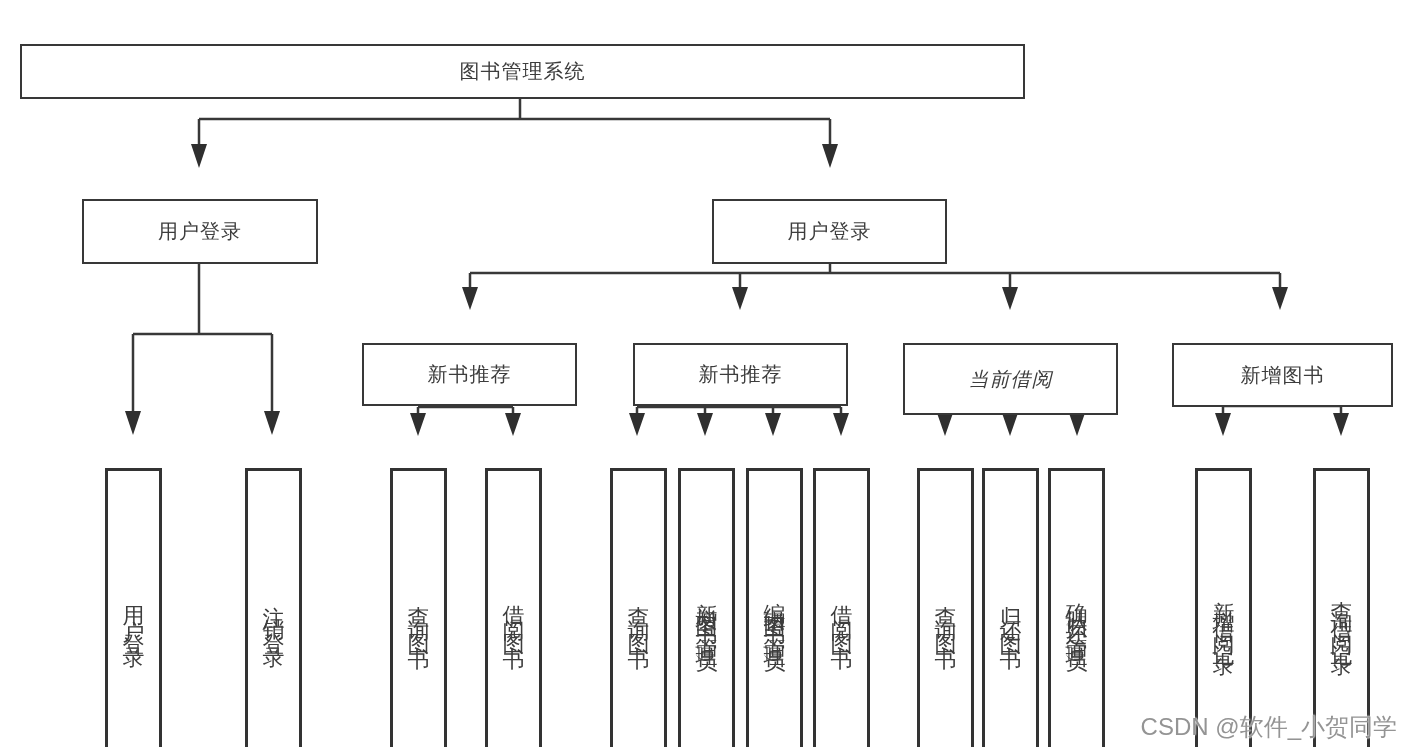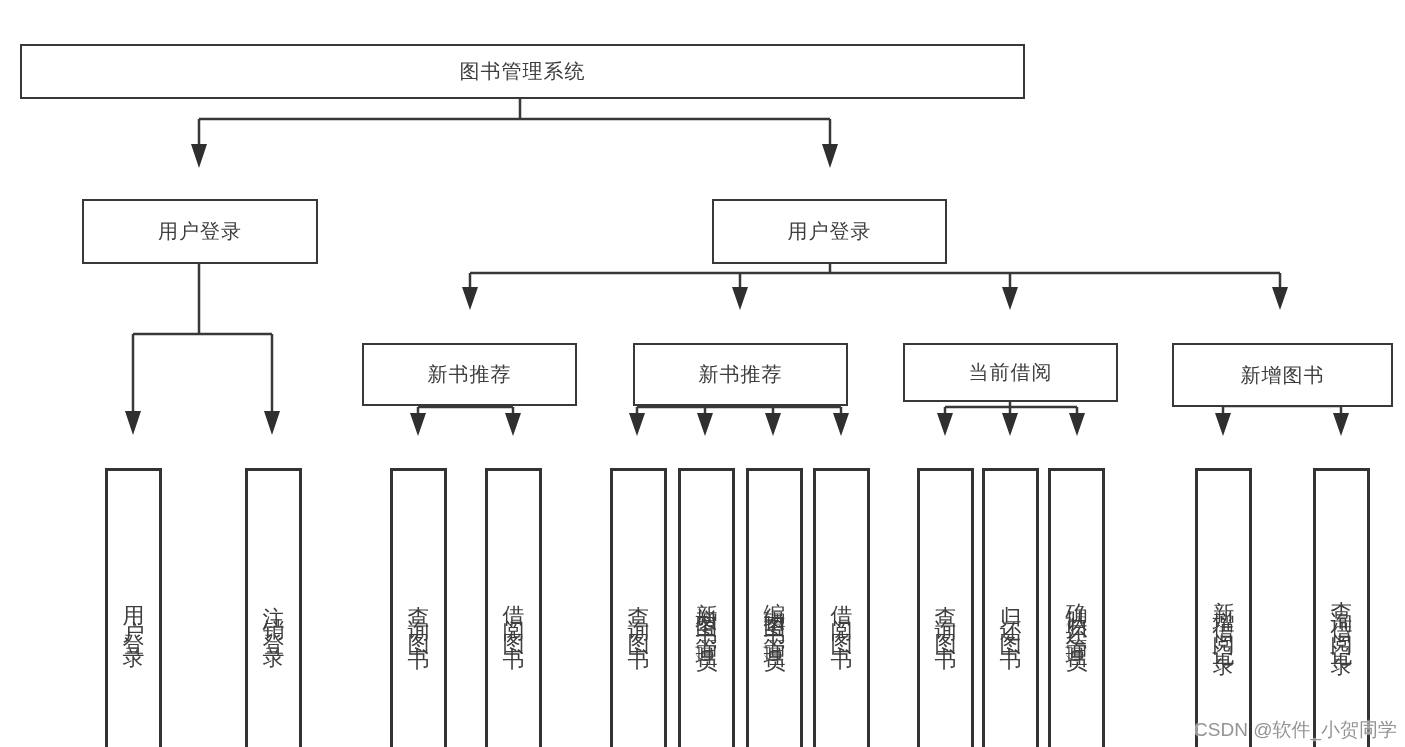--- a/index.html
+++ b/index.html
@@ -46,21 +46,21 @@
     text-orientation: mixed;
     letter-spacing: 14px;
     line-height: 1;
   }
   .box-v.ls6 span { letter-spacing: 11px; }
   .box-v.ls9 span { letter-spacing: 7px; }
   .watermark {
     position: absolute;
     right: 8px;
     bottom: 4px;
-    font-size: 19px;
+    font-size: 24px;
     color: #949494;
     text-shadow: 0 0 2px #ffffff, 0 0 2px #ffffff;
     z-index: 3;
     white-space: nowrap;
   }
 </style>
 </head>
 <body>
 
 <div class="stage">
@@ -108,21 +108,21 @@
   <div class="box box-h" style="left:712px; top:168px; width:235px; height:65px;">
     <span>用户登录</span>
   </div>
 
   <div class="box box-h" style="left:362px; top:312px; width:215px; height:63px;">
     <span>新书推荐</span>
   </div>
   <div class="box box-h" style="left:633px; top:312px; width:215px; height:63px;">
     <span>新书推荐</span>
   </div>
-  <div class="box box-h" style="left:903px; top:312px; width:215px; height:59px;">
+  <div class="box box-h" style="left:903px; top:312px; width:215px; height:72px;font-style:italic;">
     <span>当前借阅</span>
   </div>
   <div class="box box-h" style="left:1172px; top:312px; width:221px; height:64px;">
     <span>新增图书</span>
   </div>
 
   <div class="box box-v" style="left:105px;">
     <span>用户登录</span>
   </div>
   <div class="box box-v" style="left:245px;">

